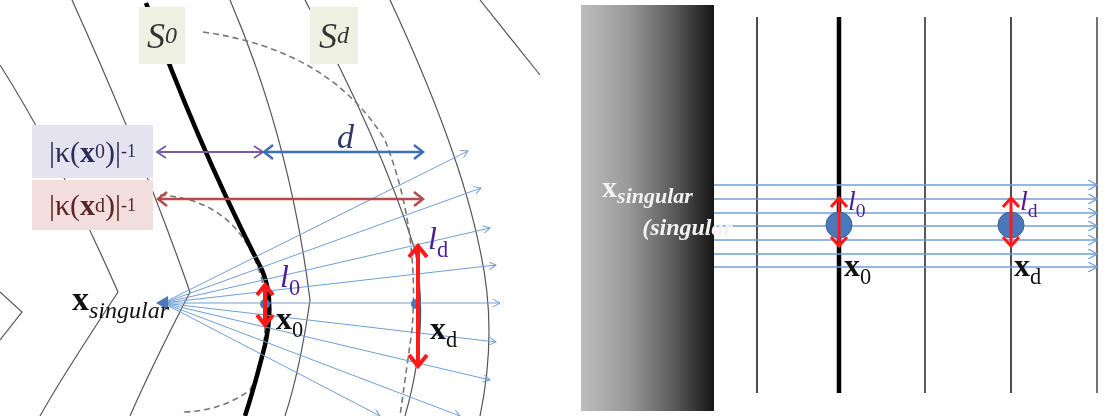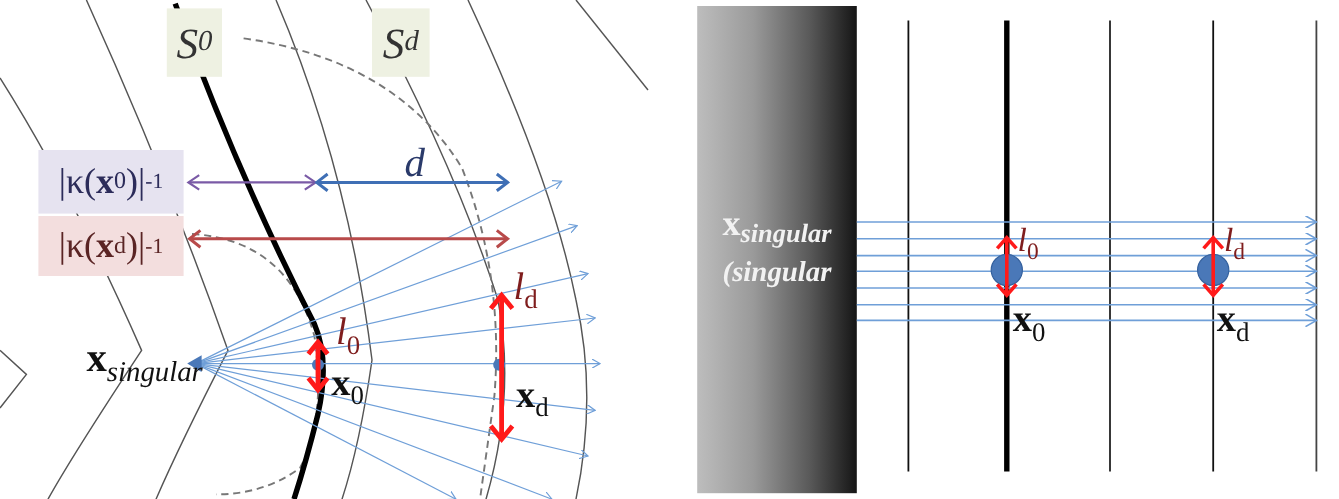--- a/index.html
+++ b/index.html
@@ -13,21 +13,21 @@
   .s-label sub { font-size: 24px; vertical-align: -8px; }
   .kappa-box { font-size: 30px; }
   .kappa-box sub { font-size: 20px; vertical-align: -6px; }
   .kappa-box sup { font-size: 18px; vertical-align: 14px; }
   .kappa0 { background: #e6e3f0; color: #2c2c5a; }
   .kappad { background: #f3dede; color: #5a2424; }
   .bold { font-weight: bold; }
   .it { font-style: italic; }
   .math { position: absolute; white-space: nowrap; }
   .math sub { font-size: 0.7em; vertical-align: -0.35em; font-weight: normal; }
-  .red { color: #7f1d1d; }
+  .red { color: #4c1d95; }
   .grad-box { position: absolute; left: 21px; top: 5px; width: 133px; height: 406px;
               background: linear-gradient(to right, #bdbdbd 0%, #9a9a9a 35%, #5a5a5a 70%, #151515 100%); }
   .sing-label { position: absolute; left: 21px; width: 133px; text-align: center;
                 color: #f2f2f2; font-weight: bold; font-style: italic; font-size: 24px; line-height: 30px; }
 </style>
 </head>
 <body>
 
 <div id="left-panel" class="panel">
   <svg width="560" height="416" viewBox="0 0 560 416">
@@ -190,21 +190,21 @@
     <g stroke="#ff1a1a" stroke-width="3" fill="none">
       <line x1="451" y1="198" x2="451" y2="246"></line>
       <path d="M443,207 L451,198 L459,207"></path>
       <path d="M443,237 L451,246 L459,237"></path>
     </g>
   </svg>
 
   <div class="sing-label" style="top:172px; font-size:30px; font-style:normal;">
     <span>x</span><sub style="font-style:italic; font-size:22px; vertical-align:-6px;">singular</sub>
   </div>
-  <div class="sing-label" style="top:212px;">(singular</div>
+  <div class="sing-label" style="top:212px;padding-left:40px;">(singular</div>
 
   <div class="math it red" style="left:288px; top:185px; font-size:28px;">
     <span>l</span><sub style="font-style:normal;">0</sub>
   </div>
   <div class="math it red" style="left:460px; top:185px; font-size:28px;">
     <span>l</span><sub style="font-style:normal;">d</sub>
   </div>
 
   <div class="math" style="left:284px; top:247px; font-size:32px; color:#111;">
     <span class="bold">x</span><sub>0</sub>

